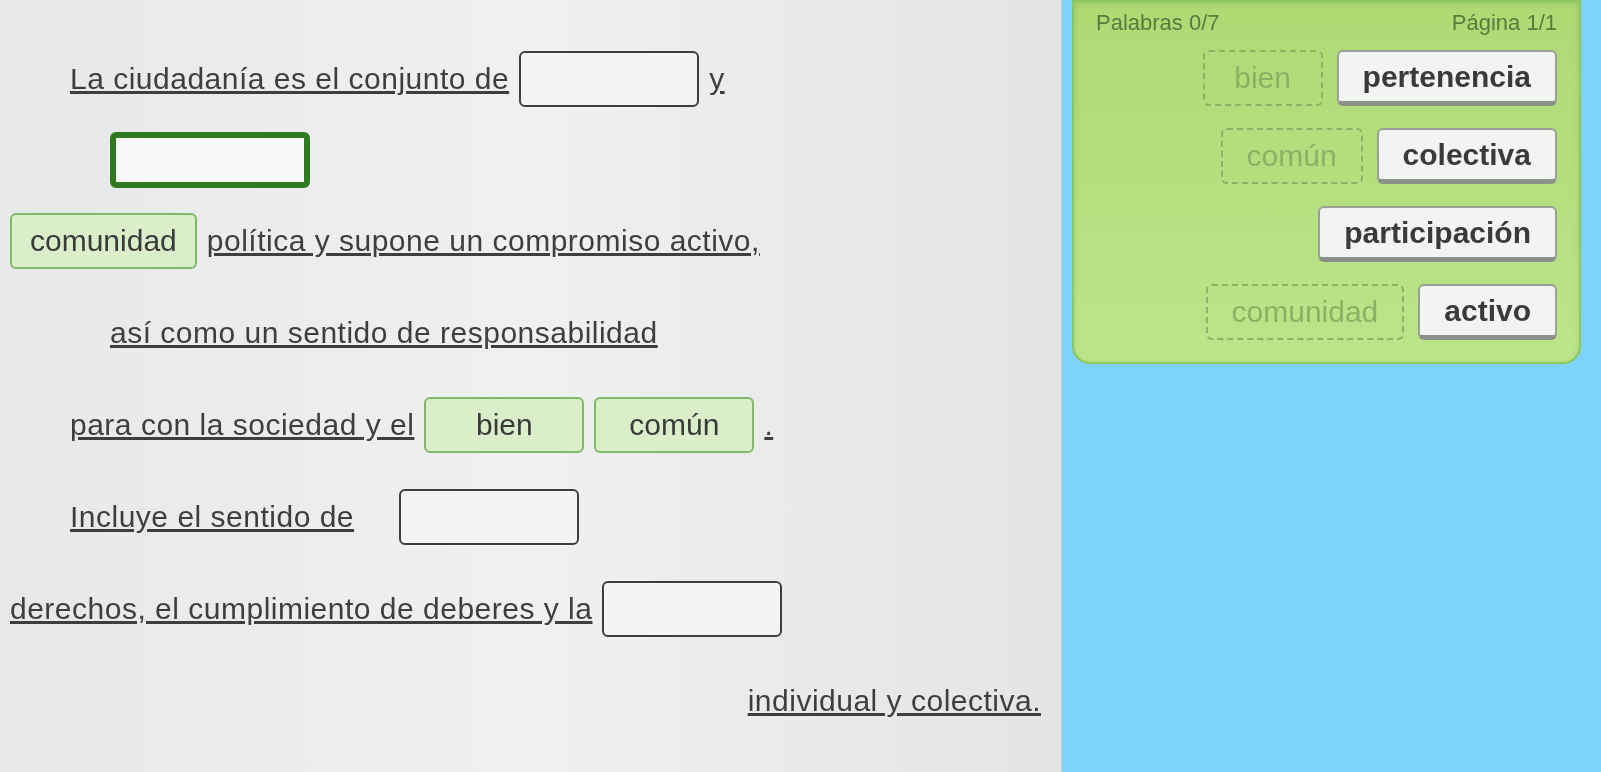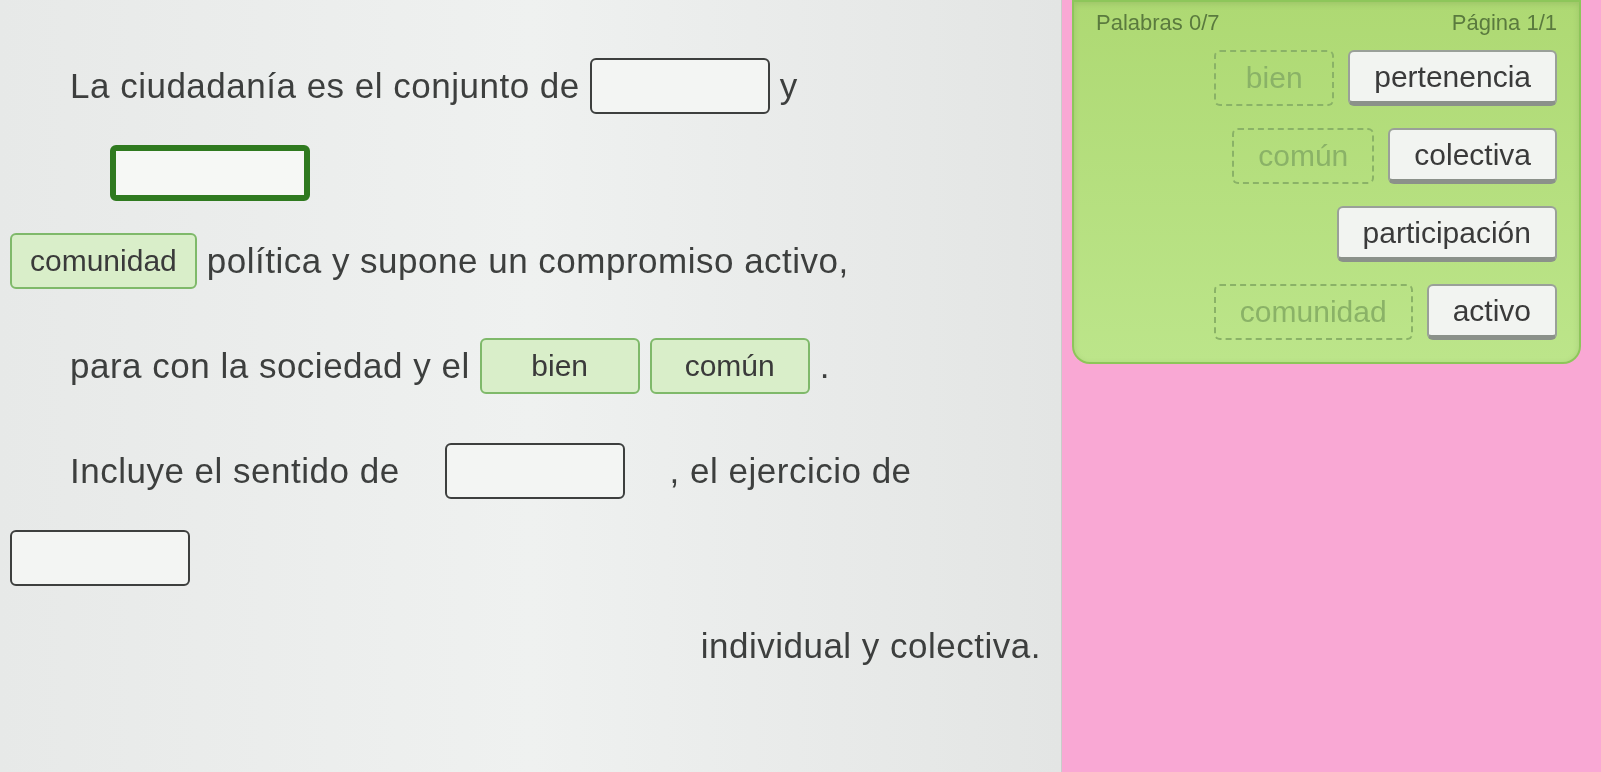--- a/index.html
+++ b/index.html
@@ -31,23 +31,24 @@
     gap: 10px;
     margin-bottom: 14px;
     padding-left: 30px;
   }
   .line.indent0 { padding-left: 0; }
   .line.indent1 { padding-left: 60px; }
   .line.indent2 { padding-left: 100px; }
   .line.indent3 { padding-left: 60px; gap: 45px; }
   .line.center-ish { padding-left: 280px; justify-content: flex-end; }
   .txt {
-    font-size: 35px;
+    font-size: 30px;
     color: #3d3f3e;
     letter-spacing: 0.5px;
+    text-decoration: underline;
   }
   .blank {
     display: inline-block;
     min-width: 180px;
     height: 56px;
     border: 2px solid #3d3f3e;
     border-radius: 6px;
     background: #f3f5f3;
     vertical-align: middle;
   }
@@ -65,21 +66,21 @@
     padding: 0 18px;
     border: 2px solid #7fb96a;
     border-radius: 6px;
     background: #d9eec9;
     color: #3a3a3a;
     font-size: 30px;
   }
   
   .sidebar {
     width: 540px;
-    background: #f9a8d4;
+    background: #7dd3fc;
     border-left: 1px solid #c9ccc9;
     position: relative;
   }
   .bank {
     margin: 0 20px 0 10px;
     background: #b7e07d;
     background: linear-gradient(180deg, #aed973 0%, #bce58a 100%);
     border: 2px solid #8dc65a;
     border-radius: 0 0 18px 18px;
     padding: 8px 22px 22px 22px;
@@ -113,20 +114,21 @@
     height: 56px;
     font-size: 30px;
     border-radius: 6px;
     cursor: grab;
   }
   .word-tile.available {
     background: #f2f4f1;
     border: 2px solid #9aa099;
     border-bottom: 5px solid #8b918a;
     color: #3a3a3a;
+    font-weight: bold;
   }
   .word-tile.used {
     background: transparent;
     border: 2px dashed #8ab267;
     color: #8ab267;
     border-bottom: 2px dashed #8ab267;
     cursor: default;
   }
 </style>
 </head>
@@ -139,32 +141,35 @@
         <span class="blank"></span>
         <span class="txt">y</span>
       </div>
       <div class="line indent2">
         <span class="blank active"></span>
       </div>
       <div class="line indent0">
         <span class="filled">comunidad</span>
         <span class="txt">política y supone un compromiso activo,</span>
       </div>
+      <div class="line indent2">
+        <span class="txt">así como un sentido de responsabilidad</span>
+      </div>
       <div class="line indent1">
         <span class="txt">para con la sociedad y el</span>
         <span class="filled">bien</span>
         <span class="filled">común</span>
         <span class="txt">.</span>
       </div>
       <div class="line indent3">
         <span class="txt">Incluye el sentido de</span>
         <span class="blank"></span>
-        <span class="txt">, el ejercicio de</span>
       </div>
       <div class="line indent0">
+        <span class="txt">derechos, el cumplimiento de deberes y la</span>
         <span class="blank"></span>
       </div>
       <div class="line center-ish">
         <span class="txt">individual y colectiva.</span>
       </div>
     </div>
 </div>
 
 <div class="sidebar">
   <div class="bank">

